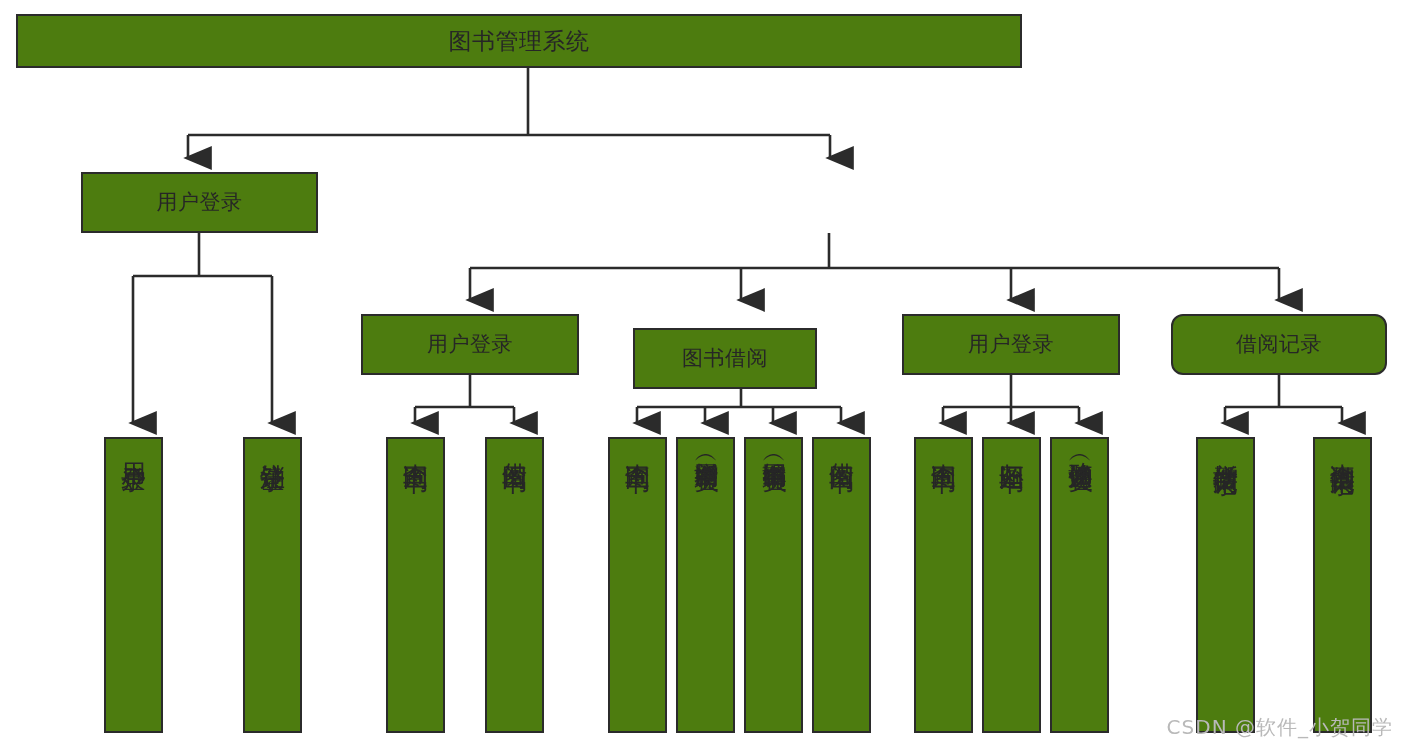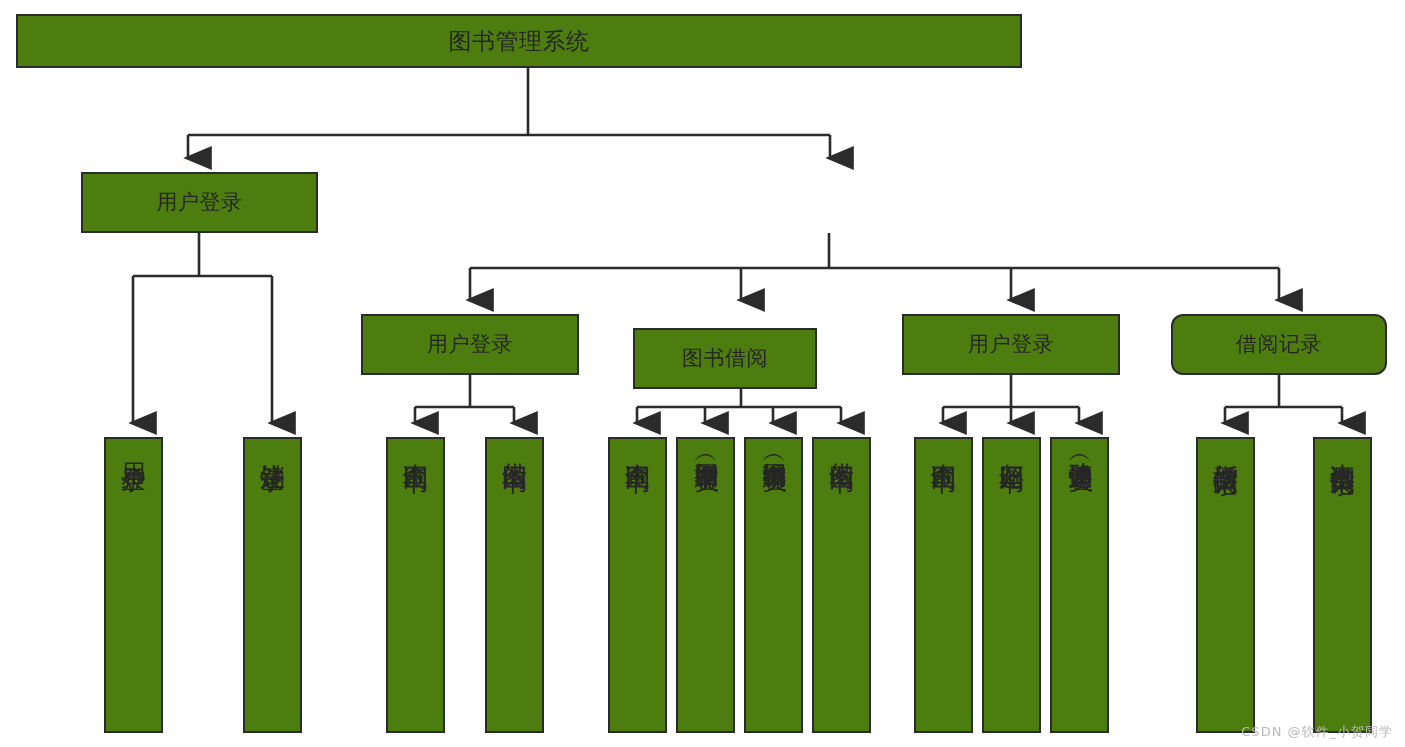--- a/index.html
+++ b/index.html
@@ -82,21 +82,21 @@
   #l-rc-add{left:1196px;}
   #l-rc-query{left:1313px;}
 
   
   #l-bb-add .lbl,#l-bb-edit .lbl,#l-cb-confirm .lbl{font-size:24px;letter-spacing:1px;}
 
   #watermark{
     position:absolute;
     right:12px;
     bottom:6px;
-    font-size:13px;
+    font-size:20px;
     color:#b9b9b9;
     letter-spacing:1px;
     user-select:none;
     white-space:nowrap;
   }
 </style>
 </head>
 <body>
 
 <div id="canvas">

